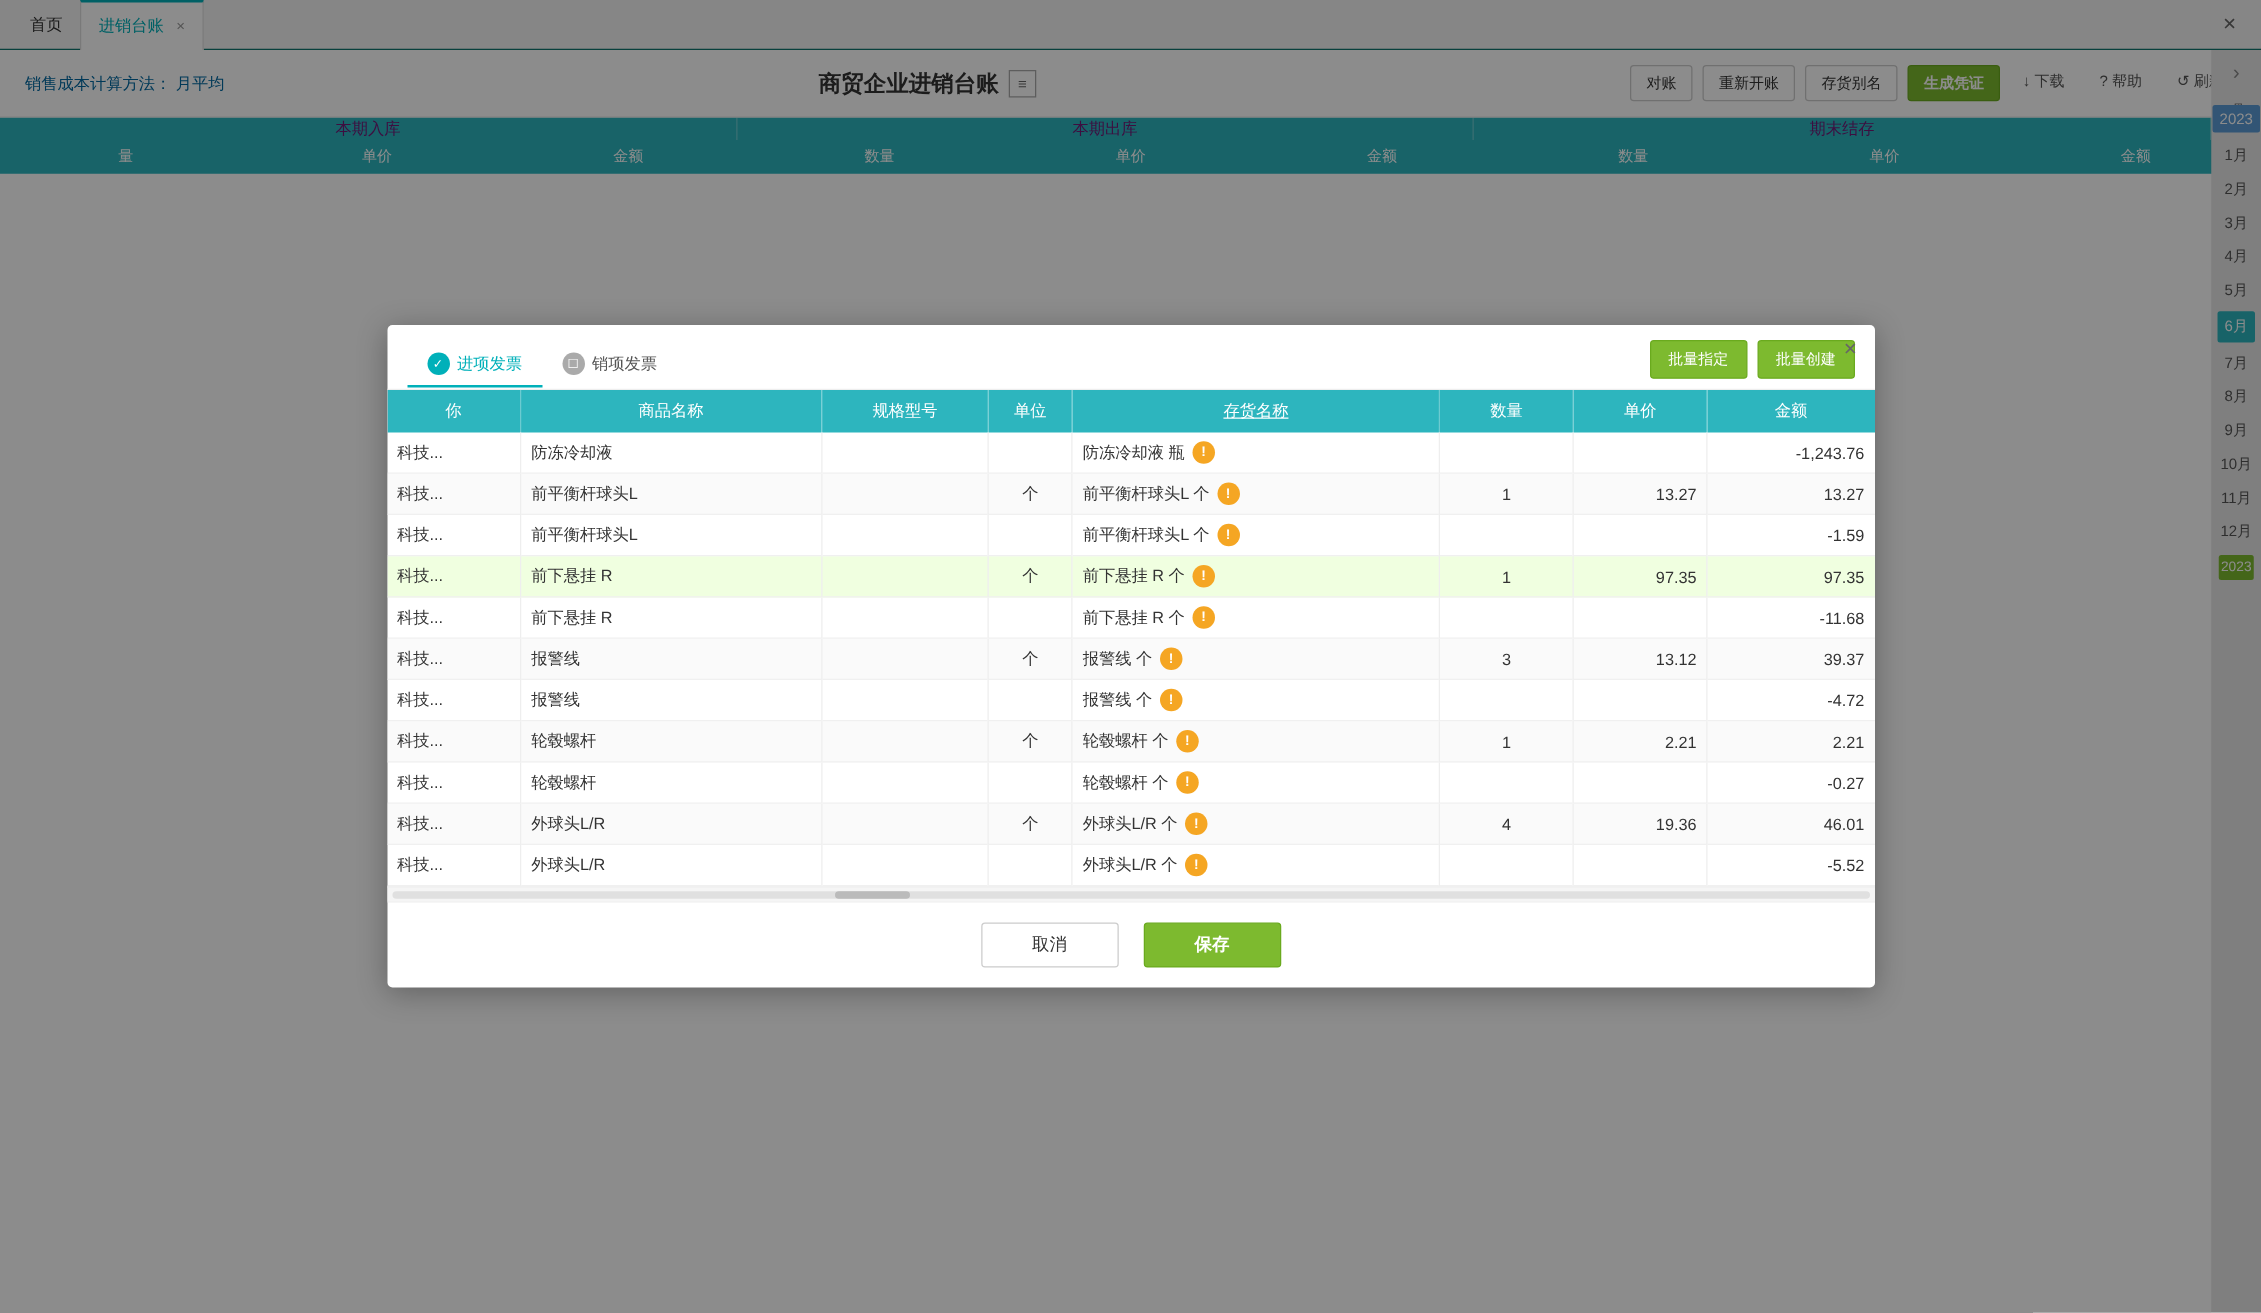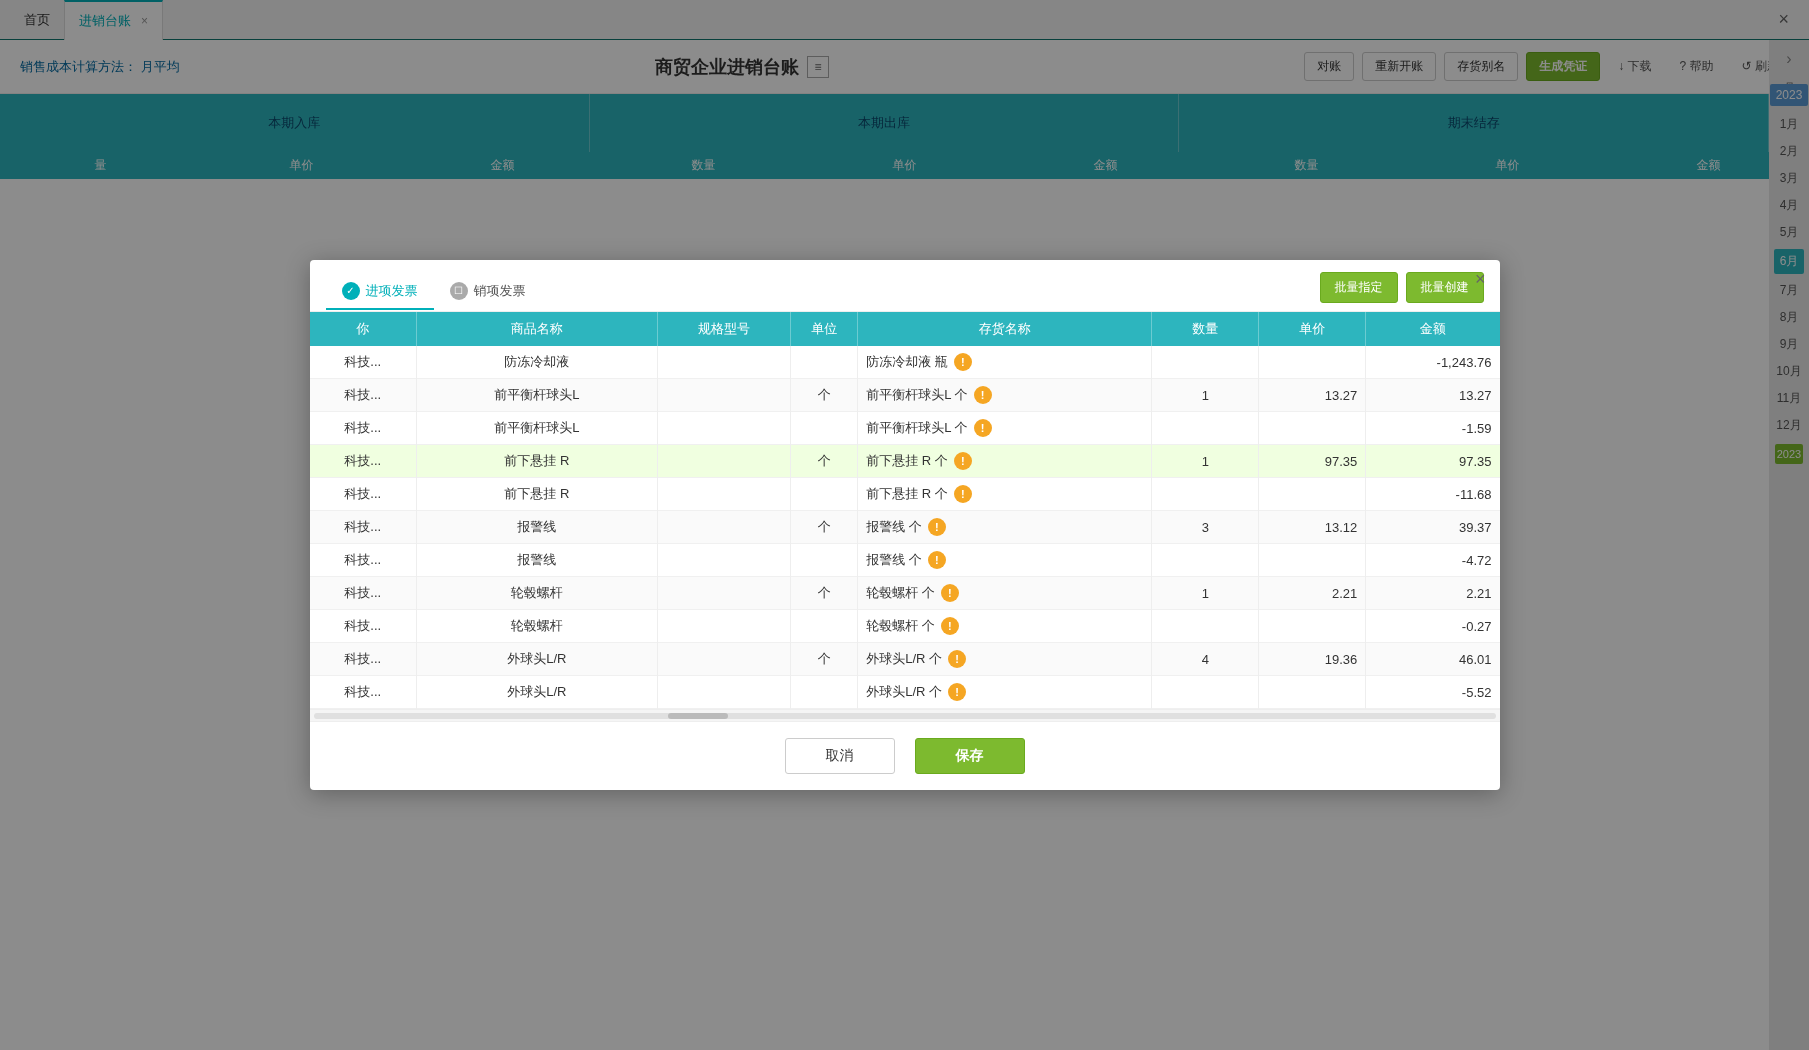--- a/index.html
+++ b/index.html
@@ -96,21 +96,21 @@
       border: 1px solid #aaa;
       display: inline-flex;
       align-items: center;
       justify-content: center;
       font-size: 12px;
       color: #666;
     }
     .toolbar-actions {
       display: flex;
       gap: 8px;
-      align-items: center;
+      align-items: flex-start;
     }
     .btn-outline {
       padding: 5px 12px;
       border: 1px solid #ccc;
       background: #fff;
       border-radius: 3px;
       cursor: pointer;
       font-size: 12px;
       color: #333;
     }
@@ -317,21 +317,21 @@
       padding: 7px 8px;
       font-size: 13px;
       color: #333;
       border-right: 1px solid #eee;
       text-align: center;
     }
     .modal-table tbody tr td:last-child {
       border-right: none;
     }
     .modal-table tbody tr td.text-left {
-      text-align: center;
+      text-align: left;
     }
     .modal-table tbody tr td.text-right {
       text-align: right;
     }
     .warn-icon {
       display: inline-flex;
       align-items: center;
       justify-content: center;
       width: 18px;
       height: 18px;
@@ -401,22 +401,22 @@
       flex-direction: column;
       overflow: hidden;
     }
     .bg-header-sections {
       display: flex;
       background: #2db5be;
     }
     .bg-section {
       flex: 1;
       text-align: center;
-      color: #0c4a6e;
-      padding: 20px;
+      color: #701a75;
+      padding: 0;
       font-size: 13px;
       border-right: 1px solid rgba(255,255,255,0.3);
     }
     .bg-col-headers {
       display: flex;
       background: #2db5be;
     }
     .bg-col {
       flex: 1;
       text-align: center;
@@ -519,21 +519,21 @@
     </div>
 
     <div class="modal-body">
       <table class="modal-table">
         <thead>
           <tr>
             <th style="width:80px;">你</th>
             <th style="width:180px;">商品名称</th>
             <th style="width:100px;">规格型号</th>
             <th style="width:50px;">单位</th>
-            <th style="width:220px;">存货名称</th>
+            <th style="width:220px;text-decoration:underline;">存货名称</th>
             <th style="width:80px;">数量</th>
             <th style="width:80px;">单价</th>
             <th style="width:100px;">金额</th>
           </tr>
         </thead>
         <tbody id="modal-table-body">
         <tr>
               <td class="text-left">科技...</td>
               <td class="text-left">防冻冷却液</td>
               <td class=""></td>

